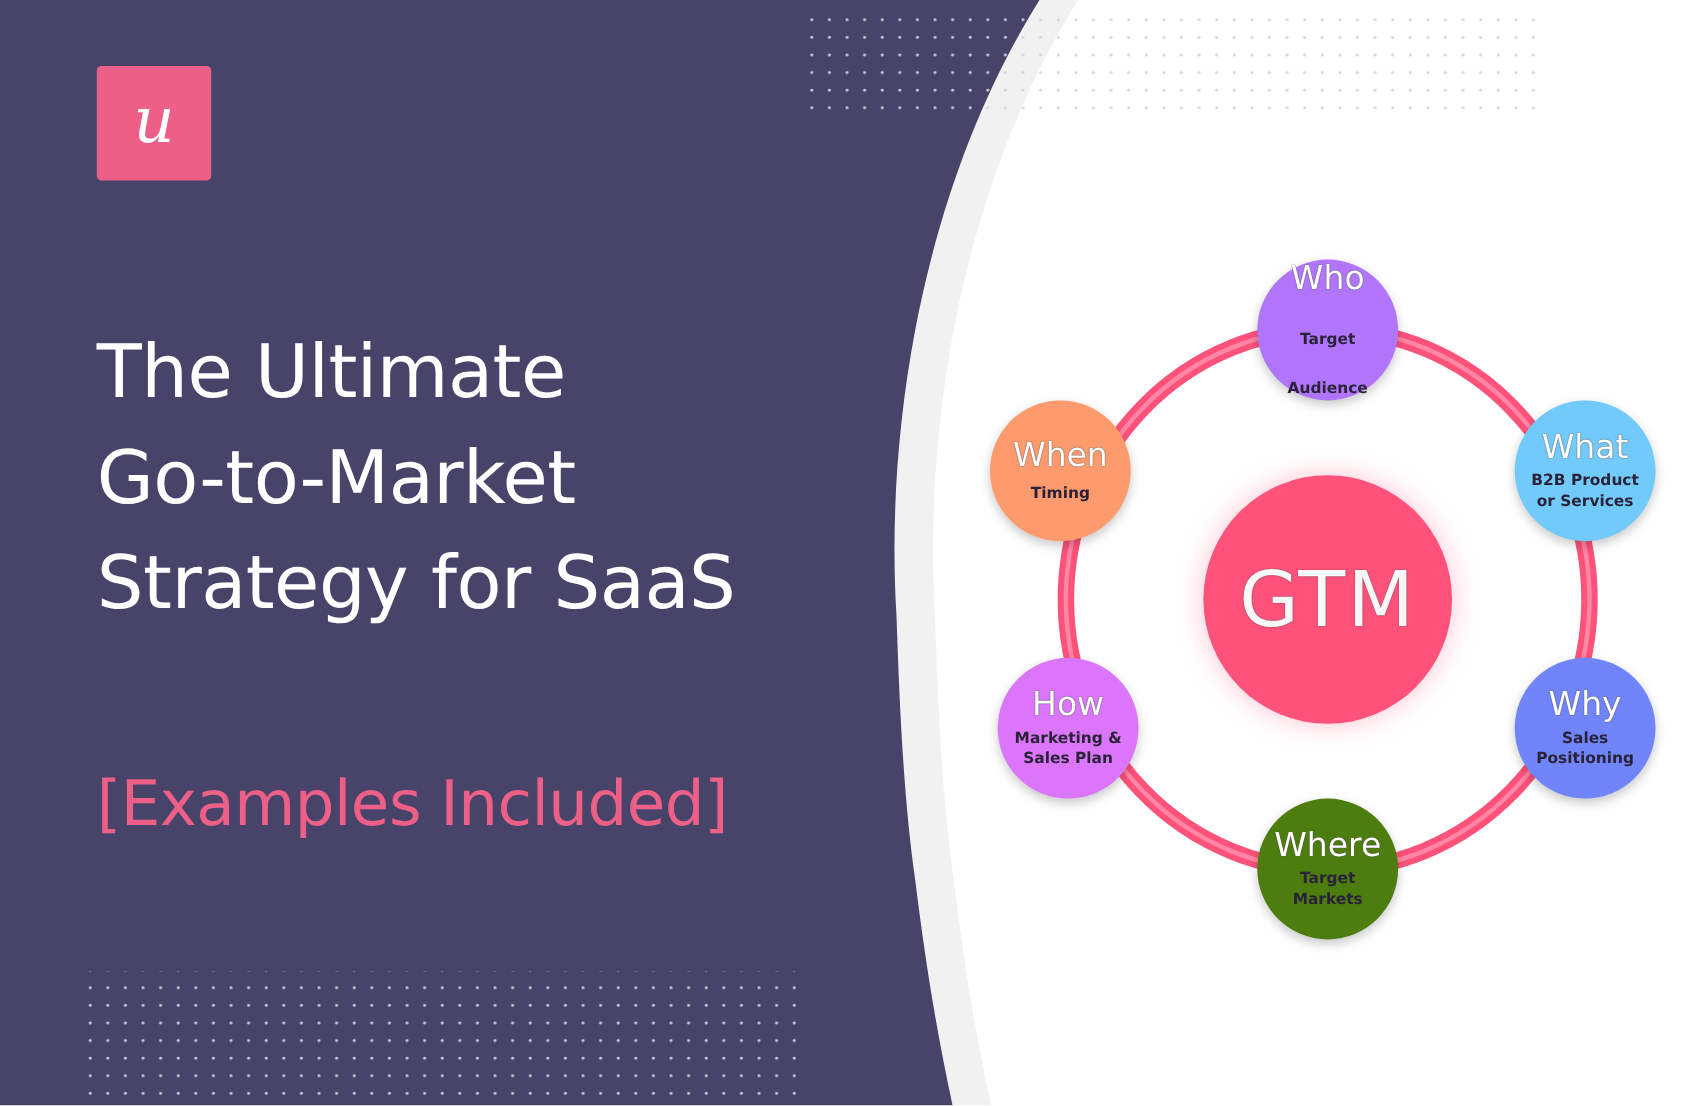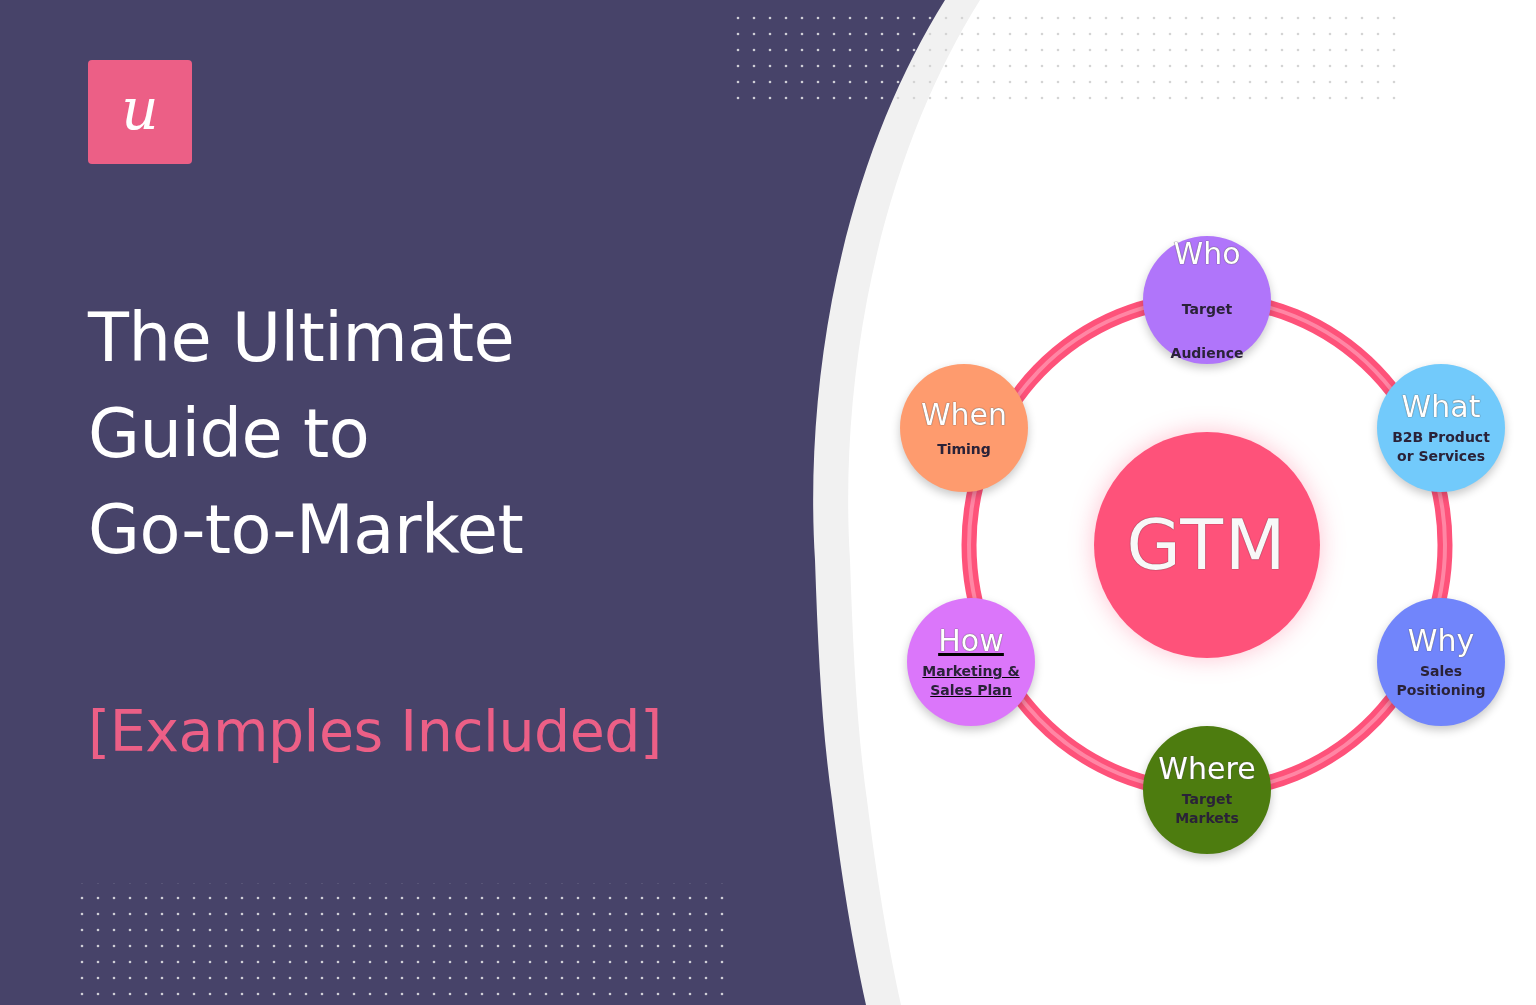--- a/index.html
+++ b/index.html
@@ -83,22 +83,22 @@
   <ellipse cx="1207" cy="545" rx="238" ry="246" fill="none" stroke="#fe527a" stroke-width="15"></ellipse>
   <ellipse cx="1207" cy="545" rx="238" ry="246" fill="none" stroke="#ff86a4" stroke-width="4"></ellipse>
 </svg>
 
 <div class="logo">
   <span>u</span>
 </div>
 
 <div class="title">
   <div>The Ultimate</div>
-  <div>Guide to</div>
   <div>Go-to-Market</div>
+  <div>Strategy for SaaS</div>
 </div>
 <div class="subtitle">[Examples Included]</div>
 
 <div class="gtm">
   <span>GTM</span>
 </div>
 
 <div class="node" style="left:1143px; top:236px; background:#b075fa;gap:25px;">
   <div class="head">Who</div>
   <div class="sub">Target</div>
@@ -116,21 +116,21 @@
   <div class="sub">Sales</div>
   <div class="sub" style="margin-top:0">Positioning</div>
 </div>
 
 <div class="node" style="left:1143px; top:726px; background:#4d7c0f;">
   <div class="head">Where</div>
   <div class="sub">Target</div>
   <div class="sub" style="margin-top:0">Markets</div>
 </div>
 
-<div class="node" style="left:907px; top:598px; background:#db76fa;text-decoration:underline;">
+<div class="node" style="left:907px; top:598px; background:#db76fa;">
   <div class="head">How</div>
   <div class="sub">Marketing &amp;</div>
   <div class="sub" style="margin-top:0">Sales Plan</div>
 </div>
 
 <div class="node" style="left:900px; top:364px; background:#fe9b6e;justify-content:center;">
   <div class="head">When</div>
   <div class="sub" style="margin-top:8px">Timing</div>
 </div>
 

